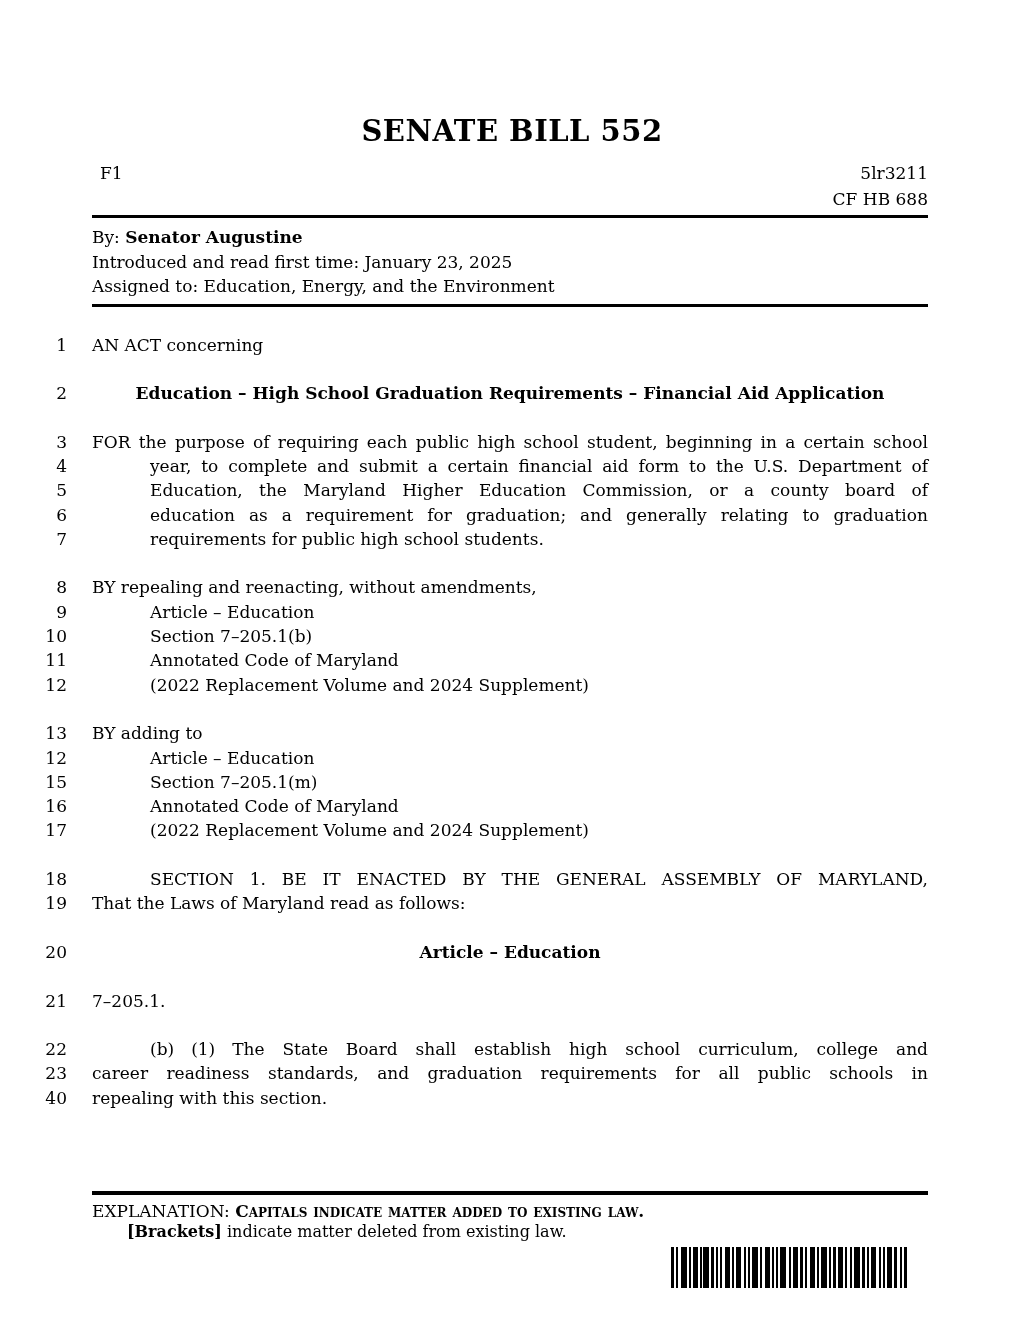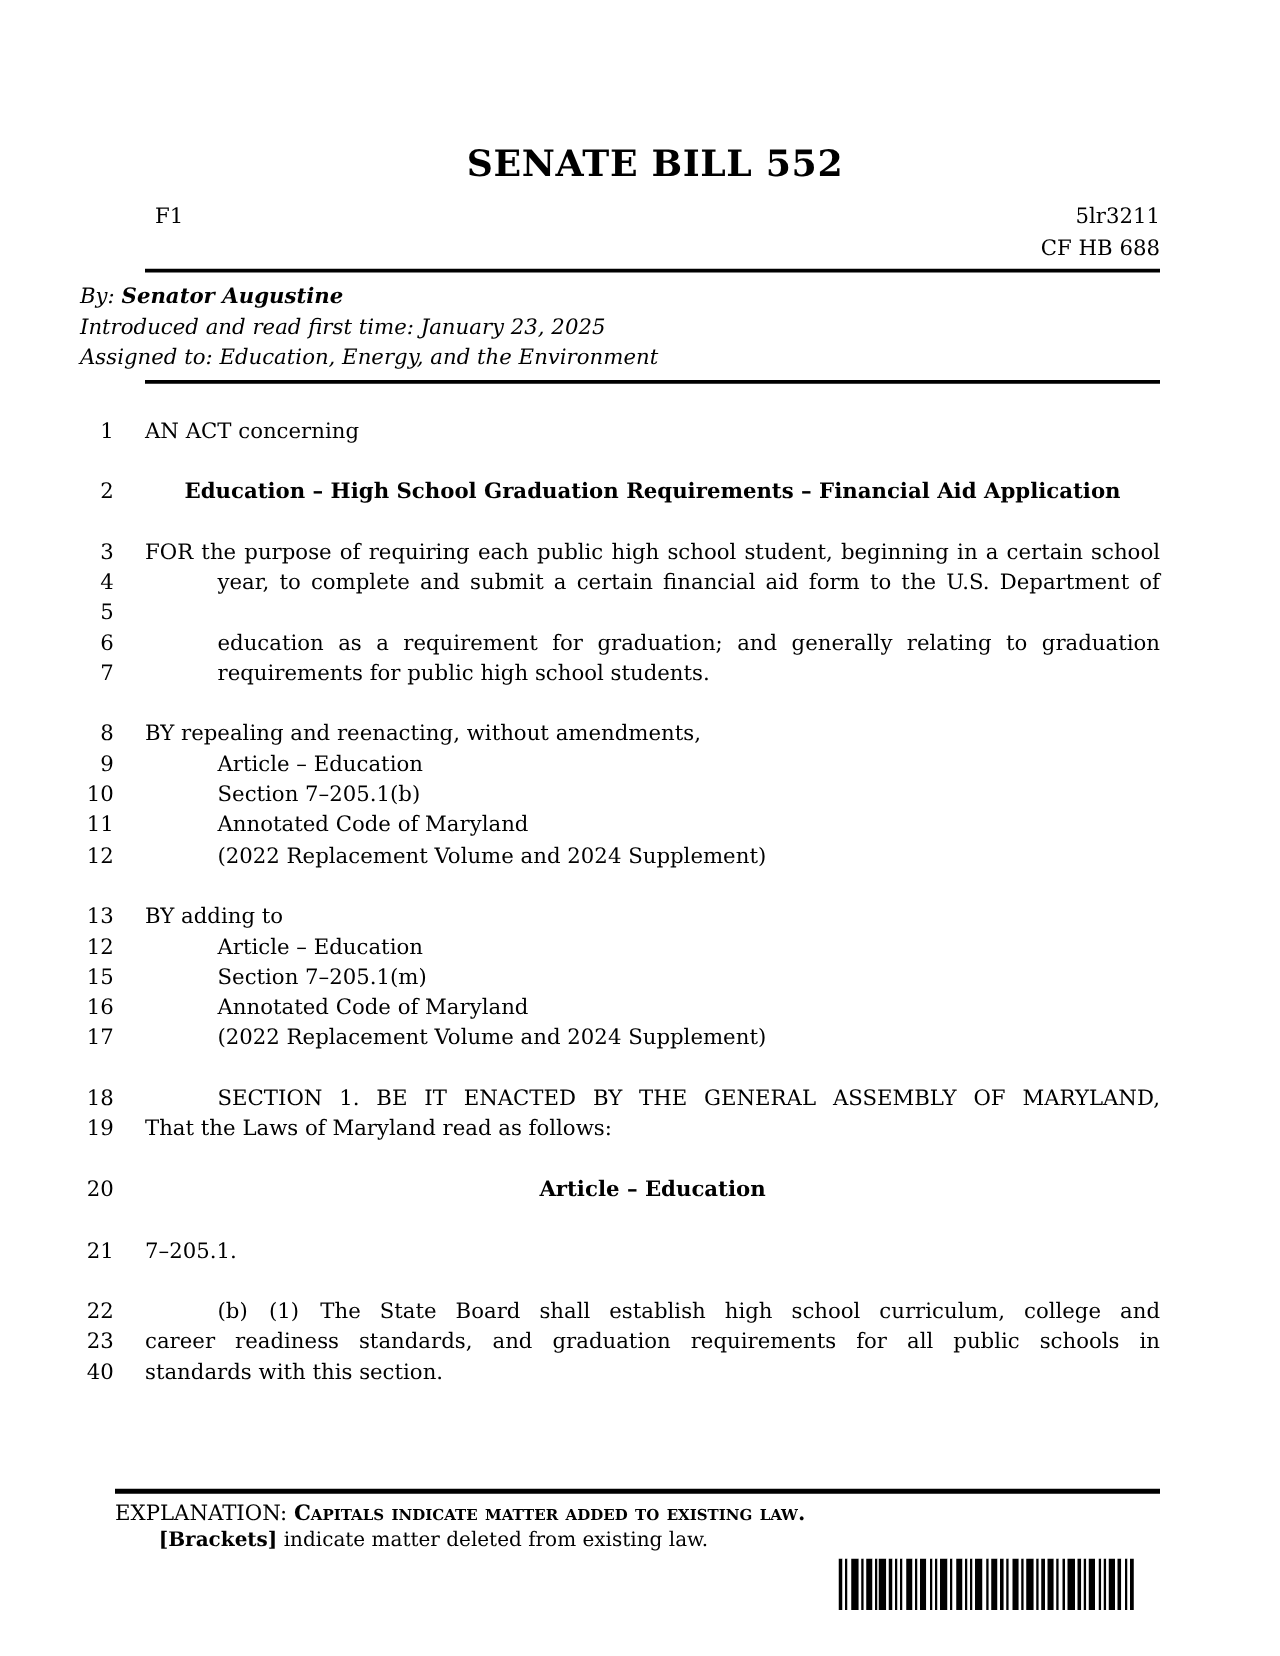--- a/index.html
+++ b/index.html
@@ -8,21 +8,20 @@
 
   .page {
     position: relative;
     width: 1024px;
     height: 1325px;
     background: #ffffff;
     color: #000000;
     font-family: "DejaVu Serif", serif;
     font-size: 17px;
     overflow: hidden;
-    padding-left: 24px;
   }
 
   .doc-title {
     padding-top: 114px;
     text-align: center;
     font-size: 29px;
     font-weight: bold;
     letter-spacing: 0.5px;
   }
 
@@ -37,23 +36,22 @@
 
   .rule {
     border: none;
     border-top: 3px solid #000000;
     margin: 0 96px 0 92px;
   }
   .rule-top { margin-top: 3px; }
   .rule-mid { margin-top: 5px; }
 
   .sponsor-block {
-    margin: 7px 96px 0 40px;
+    margin: 7px 96px 0 92px;
     line-height: 24.5px;
-    font-style: italic;
   }
   .bold { font-weight: bold; }
 
   .entitled {
     margin-top: 21px;
     text-align: center;
   }
 
   .lines { margin-top: 26px; }
   .line { display: flex; line-height: 24.3px; }
@@ -146,20 +144,21 @@
       <div class="line gap justify">
         <span class="num">3</span>
         <span class="txt">FOR the purpose of requiring each public high school student, beginning in a certain school</span>
       </div>
       <div class="line indent justify">
         <span class="num">4</span>
         <span class="txt">year, to complete and submit a certain financial aid form to the U.S. Department of</span>
       </div>
       <div class="line indent justify">
         <span class="num">5</span>
+        <span class="txt">Education, the Maryland Higher Education Commission, or a county board of</span>
       </div>
       <div class="line indent justify">
         <span class="num">6</span>
         <span class="txt">education as a requirement for graduation; and generally relating to graduation</span>
       </div>
       <div class="line indent">
         <span class="num">7</span>
         <span class="txt">requirements for public high school students.</span>
       </div>
       <div class="line gap">
@@ -221,21 +220,21 @@
       <div class="line gap first justify">
         <span class="num">22</span>
         <span class="txt">(b) (1) The State Board shall establish high school curriculum, college and</span>
       </div>
       <div class="line justify">
         <span class="num">23</span>
         <span class="txt">career readiness standards, and graduation requirements for all public schools in</span>
       </div>
       <div class="line">
         <span class="num">40</span>
-        <span class="txt">standards with this section.</span>
+        <span class="txt">repealing with this section.</span>
       </div>
     </div>
 
   <div class="footer">
     <hr class="footer-rule">
     <div class="expl-line"><span>EXPLANATION: </span><span class="expl-caps">Capitals indicate matter added to existing law.</span></div>
     <div class="brackets-line"><span class="bold">[Brackets]</span><span> indicate matter deleted from existing law.</span></div>
     <div class="barcode">
         <span class="b" style="width: 3px;"></span>
         <span class="s" style="width: 2px;"></span>

